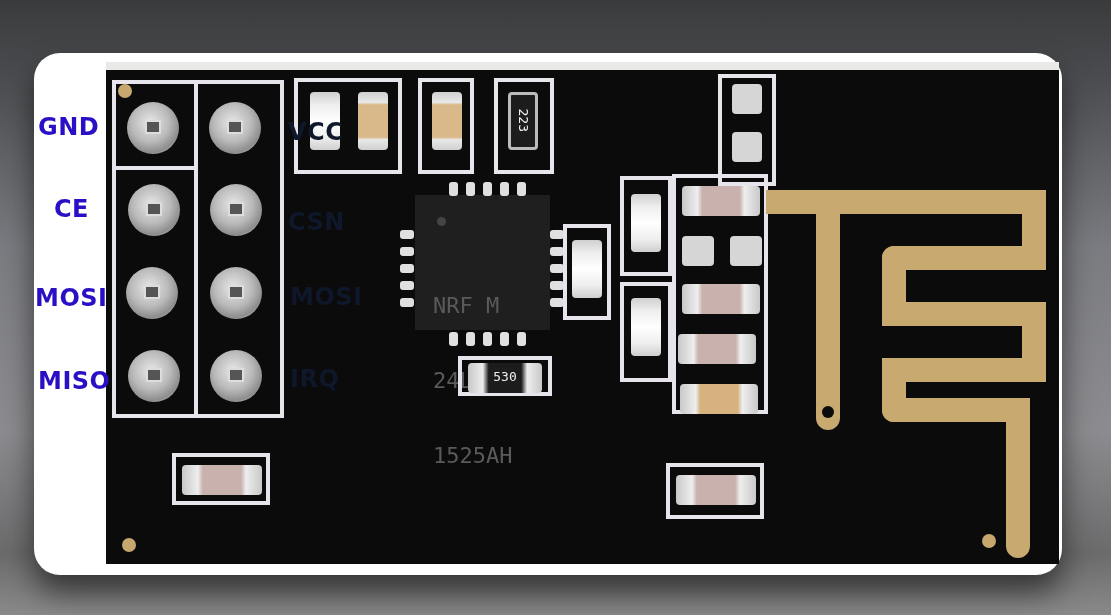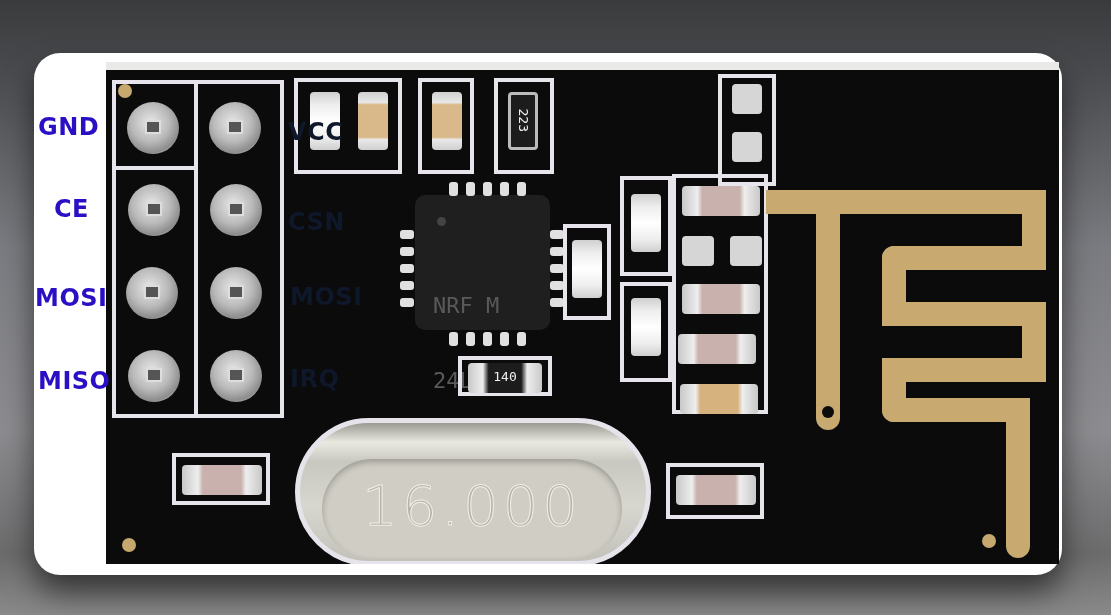--- a/index.html
+++ b/index.html
@@ -17,21 +17,21 @@
   .pin{position:absolute;width:52px;height:52px;border-radius:50%;
     background:radial-gradient(circle at 45% 40%,#e8e8e8 0%,#b9b9b9 45%,#8d8d8d 70%,#cfcfcf 90%);}
   .pin .pad{position:absolute;left:18px;top:18px;width:16px;height:14px;background:#555;border:2px solid #ddd;box-sizing:border-box;}
   .smd-v{position:absolute;width:30px;height:58px;border-radius:4px;
     background:linear-gradient(180deg,#cfcfcf 0%,#eeeeee 22%,#ffffff 50%,#eeeeee 78%,#cfcfcf 100%);}
   .smd-v.tan{background:linear-gradient(180deg,#d0d0d0 0%,#e8e8e8 18%,#d9b98a 22%,#d9b98a 78%,#e8e8e8 82%,#d0d0d0 100%);}
   .smd-h{position:absolute;height:30px;border-radius:4px;
     background:linear-gradient(90deg,#c8c8c8 0%,#eeeeee 20%,#c9b2ad 26%,#c9b2ad 74%,#eeeeee 80%,#c8c8c8 100%);}
   .smd-h.tan{background:linear-gradient(90deg,#c8c8c8 0%,#eeeeee 20%,#d6b27e 26%,#d6b27e 74%,#eeeeee 80%,#c8c8c8 100%);}
   .res-code{position:absolute;background:#1d1d1d;color:#f0f0f0;font-family:"DejaVu Sans Mono",monospace;font-size:13px;text-align:center;border:1px solid #888;}
-  .chip{position:absolute;left:415px;top:195px;width:135px;height:135px;background:#1f1f20;border-radius:10px;}
+  .chip{position:absolute;left:415px;top:195px;width:135px;height:135px;background:#1f1f20;border-radius:0;}
   .chip-text{position:absolute;left:18px;top:48px;color:#5a5a5a;font-family:"DejaVu Sans Mono",monospace;font-size:22px;line-height:25px;white-space:pre;}
   .chip-dot{position:absolute;left:22px;top:22px;width:9px;height:9px;border-radius:50%;background:#444;}
   .chip-pin-h{position:absolute;width:14px;height:9px;background:#e0e0e0;border-radius:3px;}
   .chip-pin-v{position:absolute;width:9px;height:14px;background:#e0e0e0;border-radius:3px;}
   .crystal{position:absolute;left:295px;top:418px;width:356px;height:148px;border-radius:74px;
     background:linear-gradient(180deg,#9a9a92 0%,#e9e9e2 14%,#c9c8c0 28%,#d8d7cf 60%,#c3c2ba 100%);
     border:5px solid #e6e4ea;box-sizing:border-box;}
   .crystal-inner{position:absolute;left:22px;top:36px;width:300px;height:100px;border-radius:50px;background:#cfcdc4;box-shadow:inset 0 3px 6px rgba(0,0,0,0.25);}
   .crystal-text{position:absolute;left:0;top:14px;width:300px;text-align:center;font-size:56px;color:#b7b5ab;font-weight:lighter;letter-spacing:4px;-webkit-text-stroke:1px #efefe8;}
   .gold{position:absolute;background:#c8aa70;}
@@ -116,21 +116,21 @@
   <div class="chip-pin-v" style="left:411px;top:112px;"></div>
 
   <div class="chip-pin-v" style="left:343px;top:262px;"></div>
   <div class="chip-pin-v" style="left:360px;top:262px;"></div>
   <div class="chip-pin-v" style="left:377px;top:262px;"></div>
   <div class="chip-pin-v" style="left:394px;top:262px;"></div>
   <div class="chip-pin-v" style="left:411px;top:262px;"></div>
 
   <div class="silk" style="left:352px;top:286px;width:94px;height:40px;"></div>
   <div class="smd-h" style="left:362px;top:293px;width:74px;background:linear-gradient(90deg,#c8c8c8 0%,#eeeeee 20%,#1c1c1c 28%,#1c1c1c 72%,#eeeeee 80%,#c8c8c8 100%);">
-    <div class="res-code" style="left:22px;top:6px;width:30px;border:none;">140</div>
+    <div class="res-code" style="left:22px;top:6px;width:30px;border:none;">530</div>
   </div>
 
   <div class="silk" style="left:457px;top:154px;width:48px;height:96px;"></div>
   <div class="smd-v" style="left:466px;top:170px;"></div>
   <div class="silk" style="left:514px;top:106px;width:52px;height:100px;"></div>
   <div class="smd-v" style="left:525px;top:124px;"></div>
   <div class="silk" style="left:514px;top:212px;width:52px;height:100px;"></div>
   <div class="smd-v" style="left:525px;top:228px;"></div>
 
   <div class="silk" style="left:612px;top:4px;width:58px;height:112px;"></div>
@@ -144,25 +144,20 @@
   <div class="smd-h" style="left:576px;top:214px;width:78px;"></div>
   <div class="smd-h" style="left:572px;top:264px;width:78px;"></div>
   <div class="smd-h tan" style="left:574px;top:314px;width:78px;"></div>
 
   <div class="silk" style="left:66px;top:383px;width:98px;height:52px;"></div>
   <div class="smd-h" style="left:76px;top:395px;width:80px;"></div>
 
   <div class="silk" style="left:560px;top:393px;width:98px;height:56px;"></div>
   <div class="smd-h" style="left:570px;top:405px;width:80px;"></div>
 
-  <div class="crystal" style="left:189px;top:348px;">
-    <div class="crystal-inner">
-      <div class="crystal-text">16.000</div>
-    </div>
-  </div>
 
   <div class="gold" style="left:660px;top:120px;width:280px;height:24px;"></div>
   <div class="gold" style="left:710px;top:120px;width:24px;height:240px;border-radius:0 0 12px 12px;"></div>
   <div class="hole" style="left:716px;top:336px;width:12px;height:12px;background:#0b0b0c;"></div>
   <div class="gold" style="left:916px;top:120px;width:24px;height:80px;border-radius:0 12px 0 0;"></div>
   <div class="gold" style="left:776px;top:176px;width:164px;height:24px;border-radius:12px 0 0 0;"></div>
   <div class="gold" style="left:776px;top:176px;width:24px;height:80px;border-radius:12px 0 0 12px;"></div>
   <div class="gold" style="left:776px;top:232px;width:164px;height:24px;"></div>
   <div class="gold" style="left:916px;top:232px;width:24px;height:80px;border-radius:0 12px 12px 0;"></div>
   <div class="gold" style="left:776px;top:288px;width:164px;height:24px;"></div>

